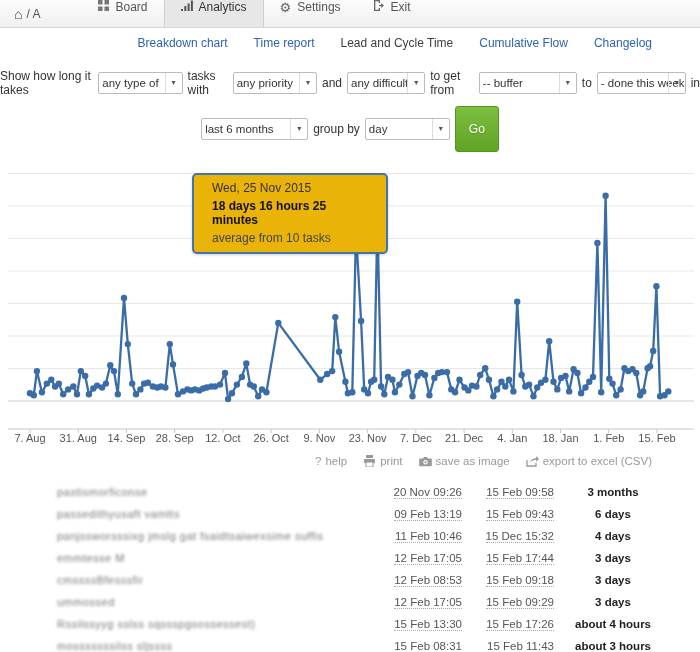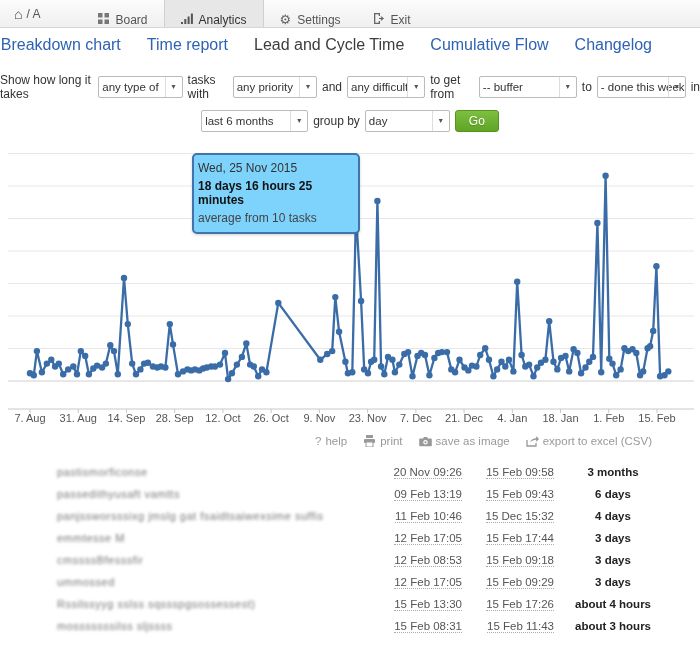--- a/index.html
+++ b/index.html
@@ -2,41 +2,41 @@
 <html><head>
 <meta charset="utf-8">
 <style>
   html,body{margin:0;padding:0;background:#fff;font-family:"Liberation Sans",sans-serif;}
   .page{width:700px;height:652px;position:relative;overflow:hidden;background:#fff;}
 
   
   .topnav{height:27px;background:linear-gradient(#fcfcfc,#efefef);border-bottom:1px solid #d6d6d6;display:flex;align-items:stretch;font-size:12px;color:#555;}
   .crumb{display:flex;align-items:center;padding:0 14px;gap:4px;}
   .home-glyph{font-size:14px;color:#444;}
-  .tab{display:flex;align-items:flex-end;gap:6px;padding:0 16px;cursor:pointer;color:#555;}
+  .tab{display:flex;align-items:flex-start;gap:6px;padding:0 16px;cursor:pointer;color:#555;}
   .tab.active{background:#e7e7e7;border-left:1px solid #d0d0d0;border-right:1px solid #d0d0d0;color:#333;}
   .tab .gear{font-size:13px;color:#666;}
   .tabs{display:flex;margin-left:28px;}
 
   
-  .subnav{display:flex;justify-content:flex-end;gap:26px;padding:8px 48px 6px 0;font-size:16px;}
+  .subnav{display:flex;justify-content:flex-end;gap:26px;padding:8px 48px 6px 0;font-size:12px;}
   .subnav a{color:#2f62b5;text-decoration:none;cursor:pointer;}
   .subnav a.current{color:#3d3d3d;cursor:default;}
 
   
   .filters{font-size:12px;color:#333;margin-top:13px;}
   .frow{display:flex;justify-content:center;align-items:center;gap:5px;margin-bottom:9px;flex-wrap:nowrap;}
   .sel{position:relative;display:inline-block;border:1px solid #bbb;border-radius:2px;background:#fff;height:20px;line-height:20px;padding:0 20px 0 3px;font-size:11.5px;color:#333;white-space:nowrap;overflow:hidden;cursor:pointer;}
   .sel .arr{position:absolute;right:0;top:0;width:16px;height:20px;border-left:1px solid #ddd;text-align:center;font-size:8px;color:#555;line-height:20px;}
-  .go{background:linear-gradient(#7dbf3f,#60a426);border:1px solid #55941f;border-radius:3px;color:#fff;font-size:12px;padding:3px 13px;cursor:pointer;text-shadow:0 1px 1px rgba(0,0,0,.2);}
+  .go{background:linear-gradient(#7dbf3f,#60a426);border:1px solid #55941f;border-radius:3px;color:#fff;font-size:12px;padding:15px 13px;cursor:pointer;text-shadow:0 1px 1px rgba(0,0,0,.2);}
 
   
   .chart-wrap{position:relative;height:292px;margin-top:2px;}
   .chart-wrap svg{display:block;}
-  .tooltip{position:absolute;left:192px;top:12px;width:156px;background:#7dd3fc;border:2px solid #4173ac;border-radius:5px;padding:6px 4px 7px;box-shadow:0 1px 3px rgba(0,0,0,.18);font-size:12px;color:#333;z-index:5;}
+  .tooltip{position:absolute;left:192px;top:12px;width:156px;background:#eab308;border:2px solid #4173ac;border-radius:5px;padding:6px 18px 7px;box-shadow:0 1px 3px rgba(0,0,0,.18);font-size:12px;color:#333;z-index:5;}
   .tooltip .tt-val{font-weight:bold;color:#111;font-size:12px;margin:4px 0;}
   .tooltip .tt-sub{color:#444;}
 
   
   .actions{display:flex;justify-content:flex-end;gap:16px;padding:2px 48px 0 0;font-size:11.5px;color:#999;align-items:center;}
   .actions .act{display:flex;align-items:center;gap:4px;cursor:pointer;color:#999;}
   .actions svg{display:block;}
 
   
   .tbl{margin:14px 28px 0 57px;font-size:11.5px;}

